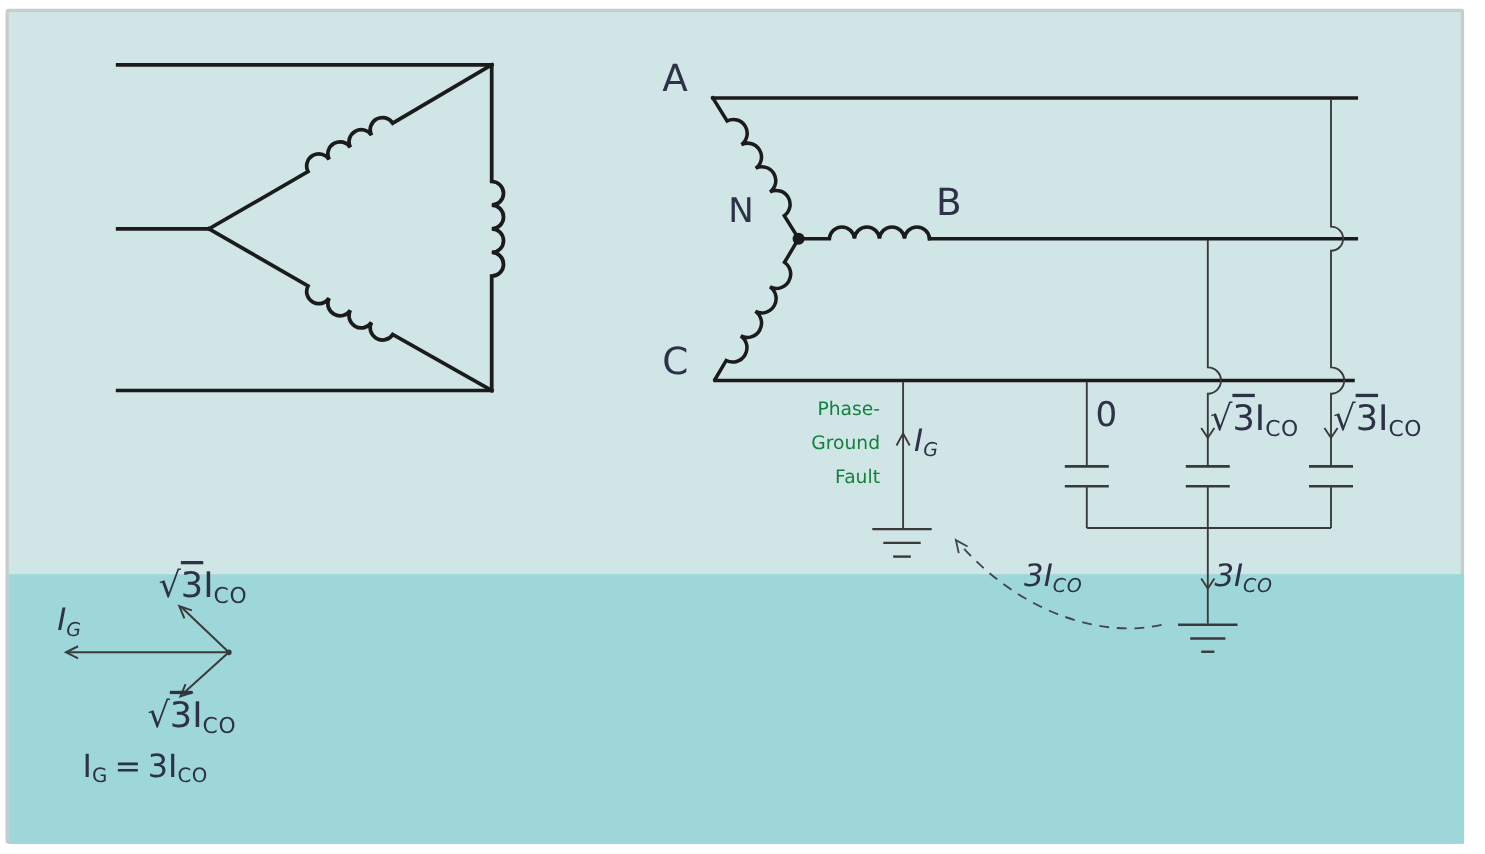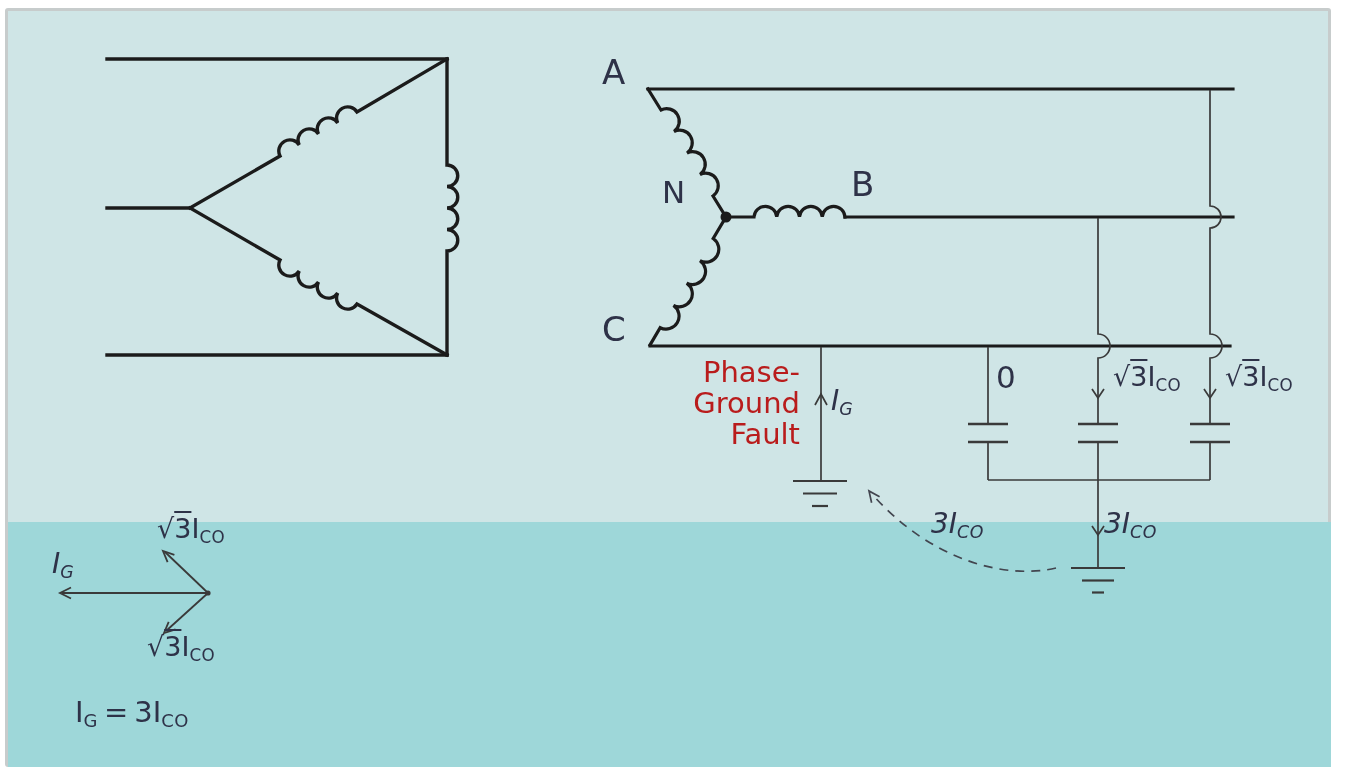--- a/index.html
+++ b/index.html
@@ -4,25 +4,25 @@
 <style>
   html,body{margin:0;padding:0;background:#ffffff;}
   body{width:1350px;height:776px;position:relative;font-family:"DejaVu Sans","Liberation Sans",sans-serif;overflow:hidden;}
   .panel{position:absolute;left:5px;top:8px;width:1326px;height:759px;background:#cfe5e6;border:3px solid #c7cccc;border-radius:3px;box-sizing:border-box;}
   .panel-lower{position:absolute;left:8px;top:522px;width:1323px;height:245px;background:#9ed7d9;}
   svg.wires{position:absolute;left:0;top:0;width:1350px;height:776px;}
   .lbl{position:absolute;color:#2e3248;white-space:nowrap;z-index:5;}
   .lbl .sub{font-size:0.62em;vertical-align:-0.28em;letter-spacing:0.5px;}
   .lbl .ovl{text-decoration:overline;}
   .phase-letter{font-size:34px;}
-  .fault-text{font-size:29px;line-height:31px;text-align:right;color:#b91c1c;}
+  .fault-text{font-size:17px;line-height:31px;text-align:right;color:#15803d;}
   .cur{font-size:28px;font-style:italic;}
-  .cur-sm{font-size:27px;padding-left:13px;}
+  .cur-sm{font-size:32px;}
   .zero{font-size:31px;}
-  .eq{font-size:29px;margin-top:16px;}
+  .eq{font-size:29px;}
   .eq .op{padding:0 6px;}
 </style>
 </head>
 <body>
 
 <div class="panel"></div>
 <div class="panel-lower"></div>
 
 <svg class="wires" viewBox="0 0 1350 776">
 

